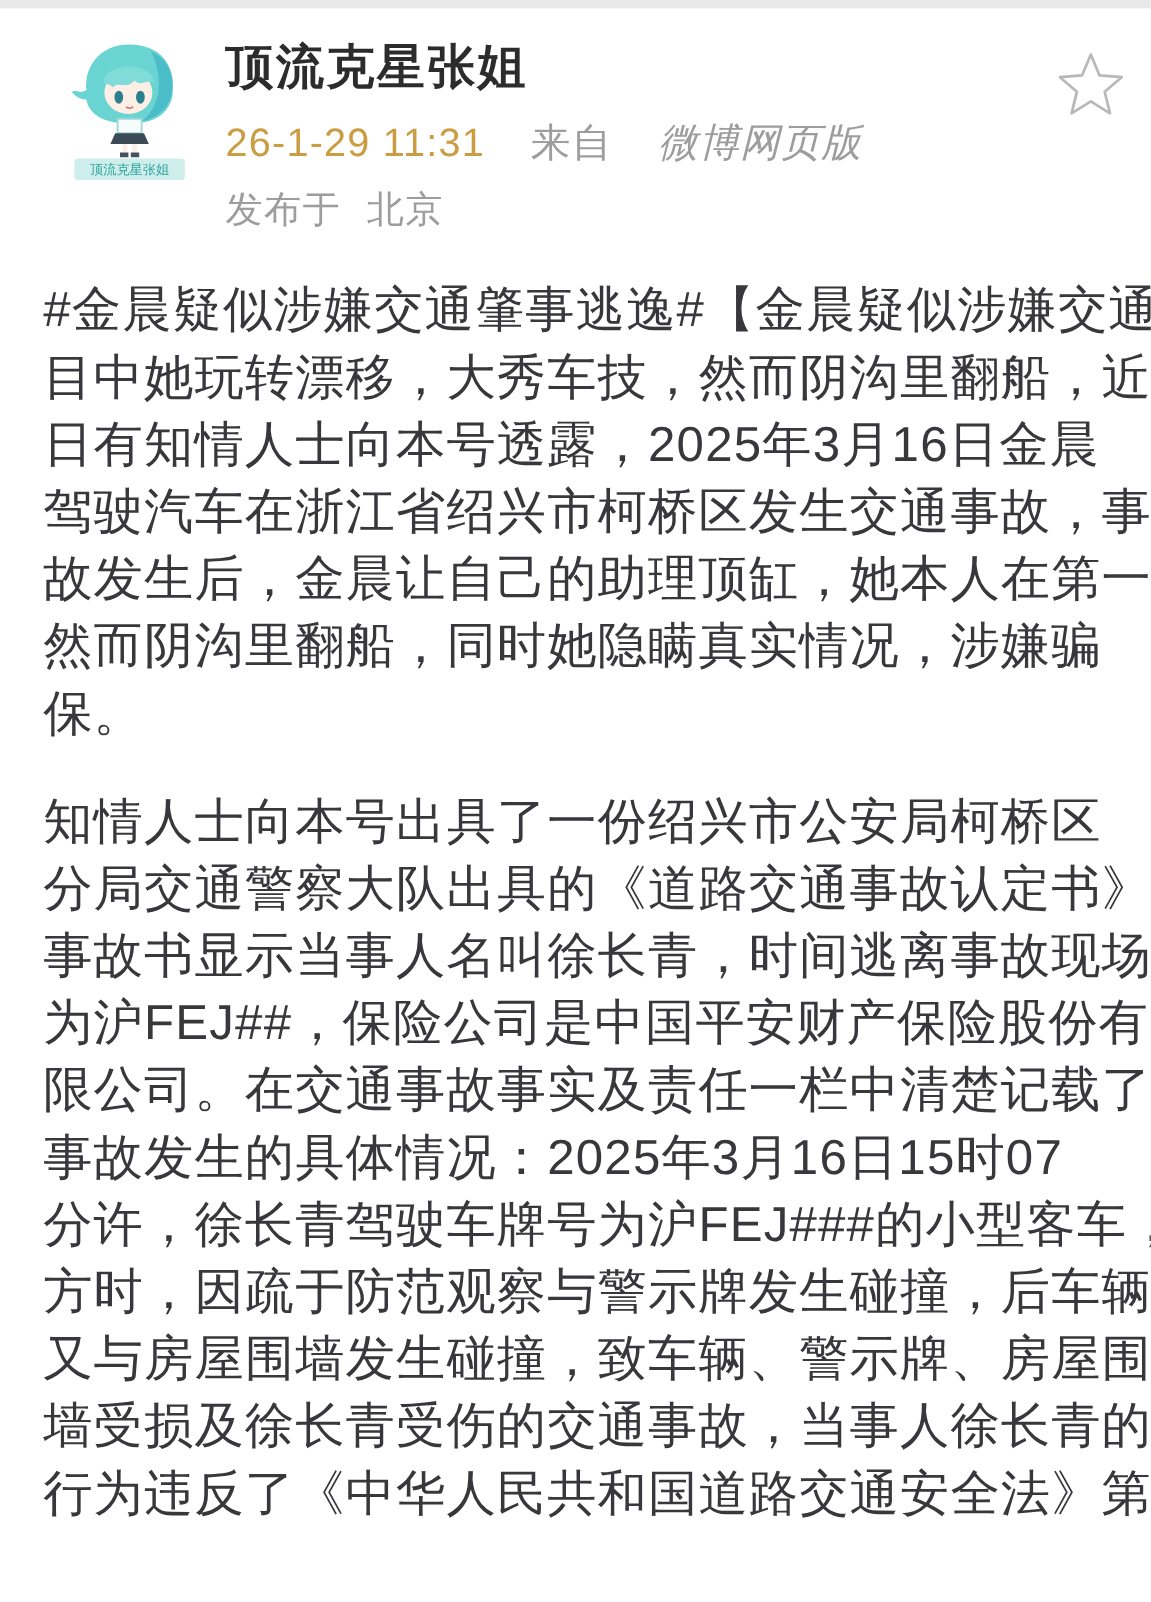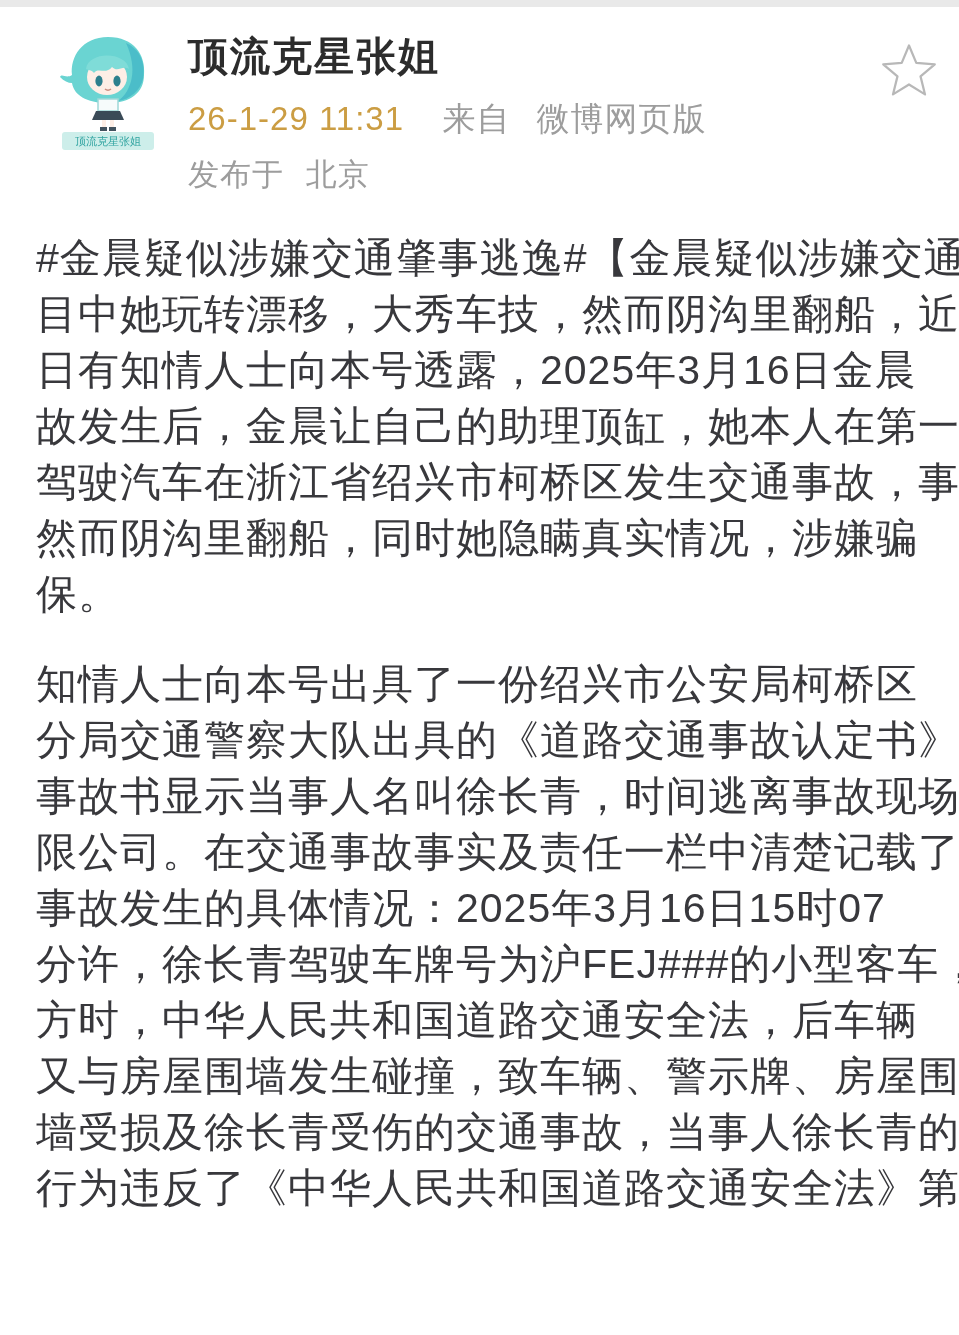--- a/index.html
+++ b/index.html
@@ -11,21 +11,21 @@
   .top-strip{height:7px;width:100%;background:var(--strip,#e9e9e9);}
   
   .post-header{display:flex;align-items:flex-start;padding:22px 24px 0 56px;}
   .avatar-wrap{width:104px;flex:0 0 auto;cursor:pointer;}
   .header-text{margin-left:28px;flex:1 1 auto;padding-top:4px;}
   .username{font-size:40px;font-weight:700;color:var(--username,#2c2c2c);letter-spacing:2px;line-height:1.15;}
   .meta-line{margin-top:18px;font-size:33px;letter-spacing:1px;}
   .timestamp{color:var(--ts,#cb9d43);}
   .meta-sep{display:inline-block;width:18px;}
   .source-label,.source,.location-label,.location{color:var(--meta,#9d9d9d);}
-  .source{margin-left:16px;}
+  .source{margin-left:28px;font-style:italic;}
   .location-line{margin-top:12px;font-size:31px;letter-spacing:1px;}
   .location{margin-left:12px;}
   .star-btn{flex:0 0 auto;width:60px;padding-top:12px;cursor:pointer;background:none;border:none;}
   
   .post-body{padding:34px 30px 0 36px;}
   .post-line{
     font-size:41px;line-height:56px;letter-spacing:1px;
     color:var(--body,#38383c);font-weight:300;white-space:nowrap;
   }
   .paragraph + .paragraph{margin-top:34px;}
@@ -88,33 +88,34 @@
       </svg>
     </button>
   </header>
 
   <main class="post-body">
     <div>
         <div class="paragraph">
           <div class="post-line">#金晨疑似涉嫌交通肇事逃逸#【金晨疑似涉嫌交通</div>
           <div class="post-line">目中她玩转漂移，大秀车技，然而阴沟里翻船，近</div>
           <div class="post-line">日有知情人士向本号透露，2025年3月16日金晨</div>
+          <div class="post-line">驾驶汽车在浙江省绍兴市柯桥区发生交通事故，事</div>
           <div class="post-line">故发生后，金晨让自己的助理顶缸，她本人在第一</div>
-          <div class="post-line">驾驶汽车在浙江省绍兴市柯桥区发生交通事故，事</div>
           <div class="post-line">然而阴沟里翻船，同时她隐瞒真实情况，涉嫌骗</div>
           <div class="post-line">保。</div>
         </div>
         <div class="paragraph">
           <div class="post-line">知情人士向本号出具了一份绍兴市公安局柯桥区</div>
           <div class="post-line">分局交通警察大队出具的《道路交通事故认定书》，</div>
           <div class="post-line">事故书显示当事人名叫徐长青，时间逃离事故现场</div>
+          <div class="post-line">为沪FEJ##，保险公司是中国平安财产保险股份有</div>
           <div class="post-line">限公司。在交通事故事实及责任一栏中清楚记载了</div>
           <div class="post-line">事故发生的具体情况：2025年3月16日15时07</div>
           <div class="post-line">分许，徐长青驾驶车牌号为沪FEJ###的小型客车，</div>
-          <div class="post-line">方时，中华人民共和国道路交通安全法，后车辆</div>
+          <div class="post-line">方时，因疏于防范观察与警示牌发生碰撞，后车辆</div>
           <div class="post-line">又与房屋围墙发生碰撞，致车辆、警示牌、房屋围</div>
           <div class="post-line">墙受损及徐长青受伤的交通事故，当事人徐长青的</div>
           <div class="post-line">行为违反了《中华人民共和国道路交通安全法》第</div>
         </div>
       </div>
   </main>
 
   <div class="watermark-fade"></div>
 </div>
 

